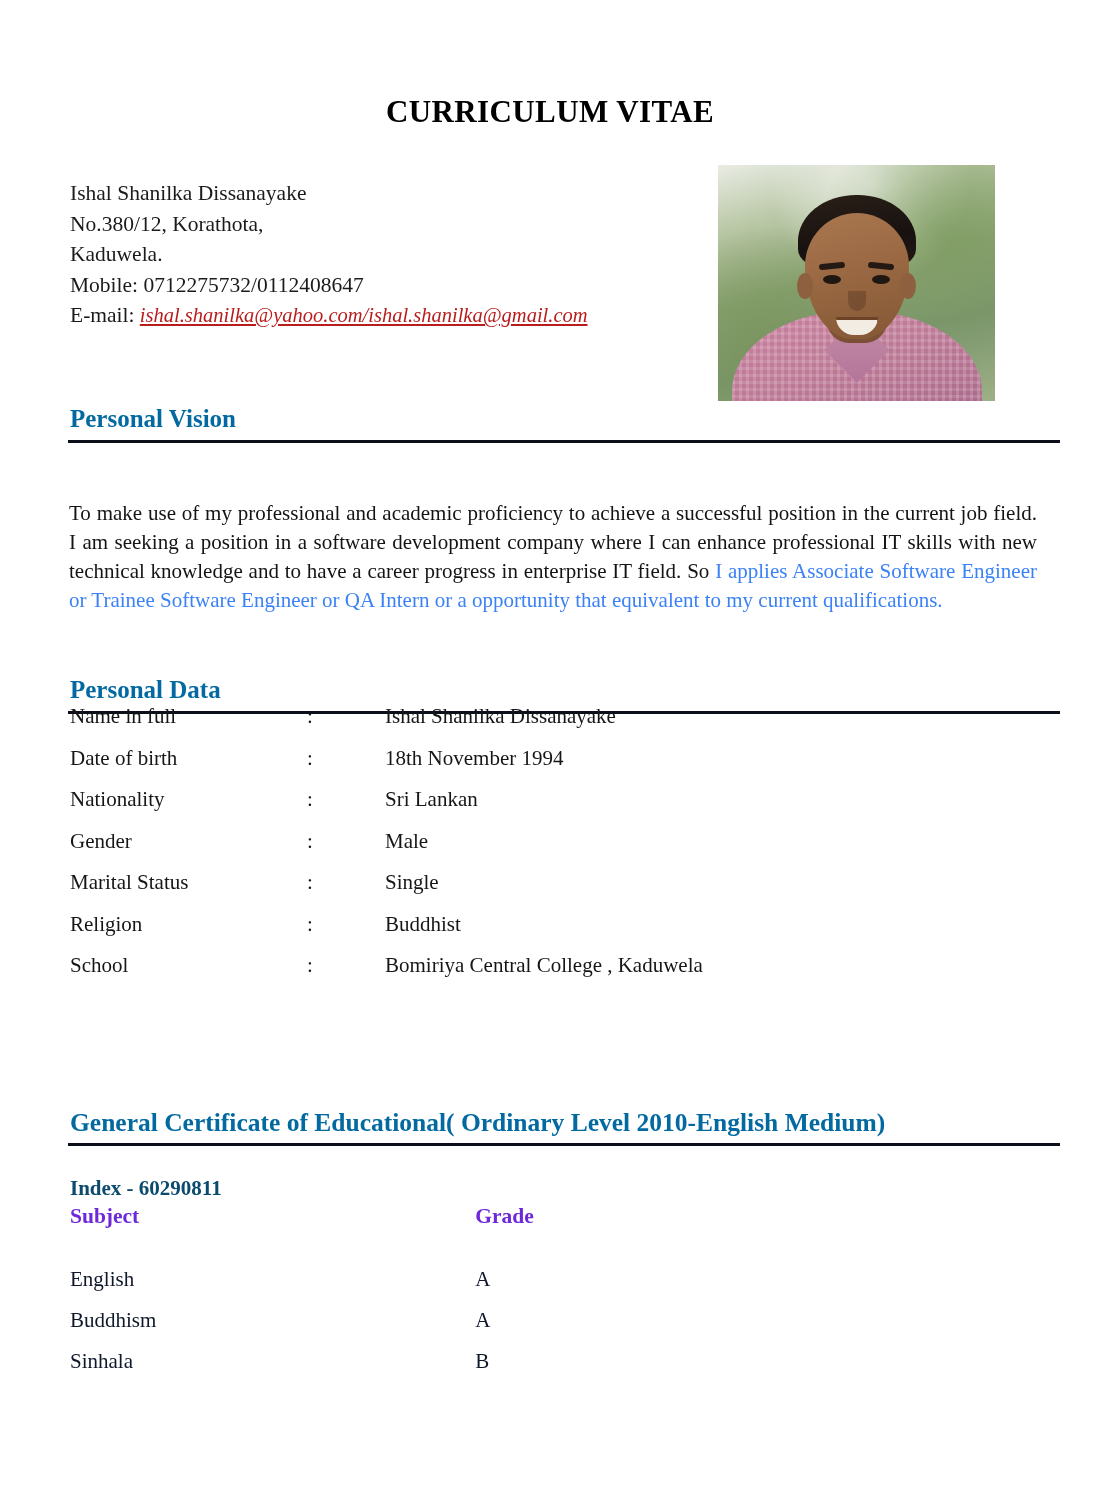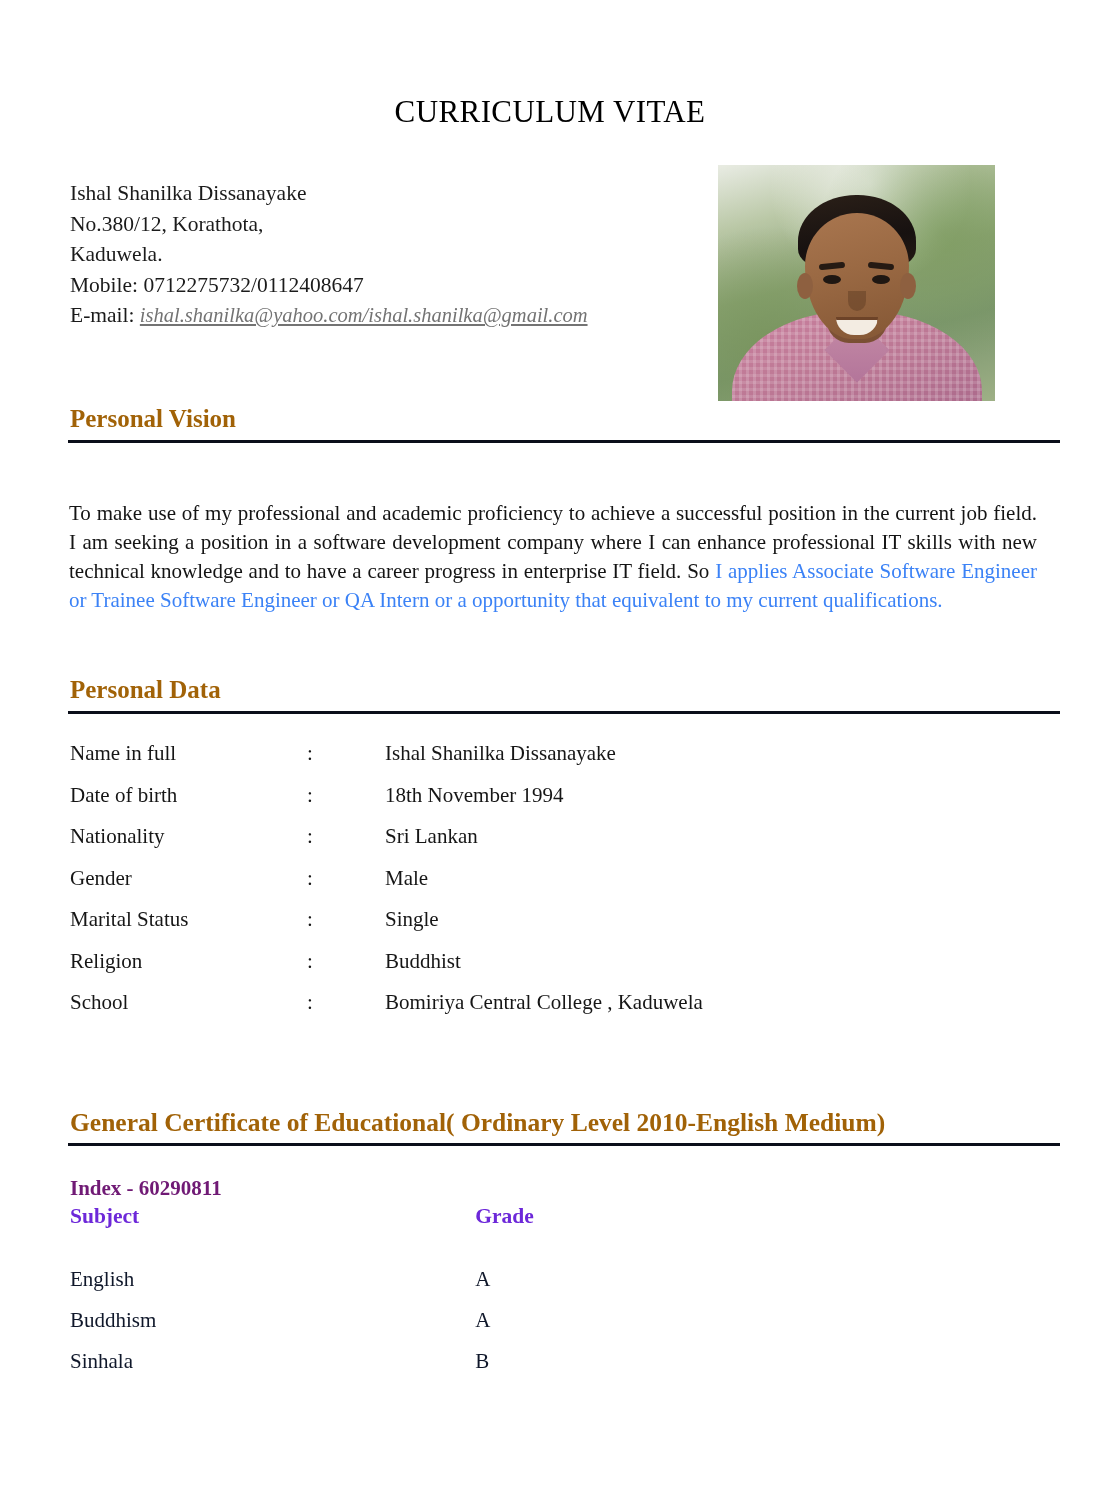--- a/index.html
+++ b/index.html
@@ -25,21 +25,21 @@
   }
 
   
   .doc-title {
     position: absolute;
     top: 94px;
     left: 0;
     width: 1100px;
     text-align: center;
     font-size: 31px;
-    font-weight: normal;
+    font-weight: bold;
     letter-spacing: 0.4px;
     color: #000000;
   }
 
   
   .contact-block {
     position: absolute;
     top: 178px;
     left: 70px;
     width: 640px;
@@ -49,21 +49,21 @@
     line-height: 30.5px;
     color: #1b1b1b;
     white-space: nowrap;
   }
   .email-line {
     font-size: 21.5px;
     line-height: 30.5px;
     white-space: nowrap;
   }
   .email-link {
-    color: #737373;
+    color: #b91c1c;
     text-decoration: underline;
     font-style: italic;
     font-size: 20.5px;
   }
 
   
   .photo-frame {
     position: absolute;
     left: 718px;
     top: 165px;
@@ -191,21 +191,21 @@
     background: #f3ece2;
     border-top: 3px solid #6d4328;
   }
 
   
   .section-heading {
     position: absolute;
     left: 70px;
     font-size: 25px;
     font-weight: bold;
-    color: #a16207;
+    color: #0369a1;
     white-space: nowrap;
   }
   .section-heading.wide {
     font-size: 25.5px;
   }
   .section-rule {
     position: absolute;
     left: 68px;
     width: 992px;
     height: 3px;
@@ -224,21 +224,21 @@
     color: #141414;
   }
   .vision-para .accent {
     color: #3b82f6;
   }
 
   
   .data-table {
     position: absolute;
     left: 70px;
-    top: 740px;
+    top: 703px;
     width: 900px;
     border-collapse: collapse;
   }
   .data-table td {
     font-size: 21px;
     line-height: 26px;
     padding: 0 0 15.5px 0;
     color: #161616;
     vertical-align: top;
     white-space: nowrap;
@@ -247,21 +247,21 @@
   .data-table td.colon { width: 78px; }
   .data-table td.value { }
 
   
   .index-line {
     position: absolute;
     left: 70px;
     top: 1176px;
     font-size: 21px;
     font-weight: bold;
-    color: #701a75;
+    color: #0c4a6e;
     white-space: nowrap;
   }
   .grades-table {
     position: absolute;
     left: 70px;
     top: 1204px;
     width: 560px;
     border-collapse: collapse;
   }
   .grades-table th {

